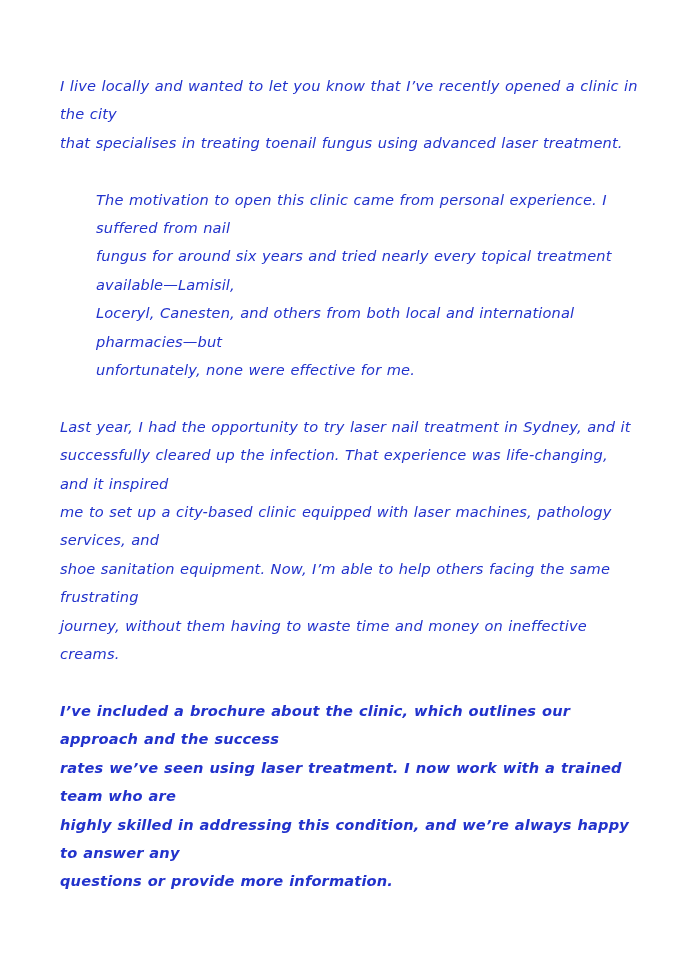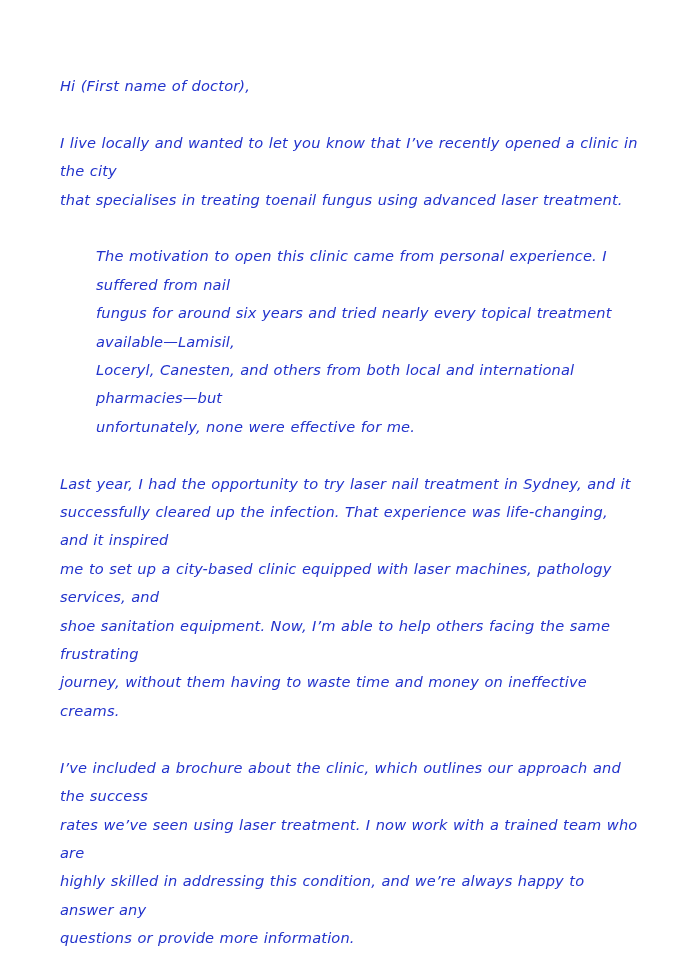--- a/index.html
+++ b/index.html
@@ -36,38 +36,38 @@
   }
 
   .letter-block {
     margin: 0 0 28.4px 0;
     white-space: pre-line;
     max-width: 580px;
   }
 
   .letter-block:last-child {
     margin-bottom: 12px;
+    font-weight: bold;
   }
 
   .salutation {
     max-width: 580px;
   }
   .para-intro   { max-width: 580px; }
   .para-motivation { max-width: 580px; margin-left: 36px; }
   .para-lastyear   { max-width: 582px; }
   .para-brochure   { max-width: 578px; }
 </style>
 </head>
 <body>
 
 <div id="letter-page">
 
   <div class="letter-body">
 
-    <p class="letter-block salutation">Hi (First name of doctor),</p>
 
     <p class="letter-block para-intro">I live locally and wanted to let you know that I’ve recently opened a clinic in the city
 that specialises in treating toenail fungus using advanced laser treatment.</p>
 
     <p class="letter-block para-motivation">The motivation to open this clinic came from personal experience. I suffered from nail
 fungus for around six years and tried nearly every topical treatment available—Lamisil,
 Loceryl, Canesten, and others from both local and international pharmacies—but
 unfortunately, none were effective for me.</p>
 
     <p class="letter-block para-lastyear">Last year, I had the opportunity to try laser nail treatment in Sydney, and it

